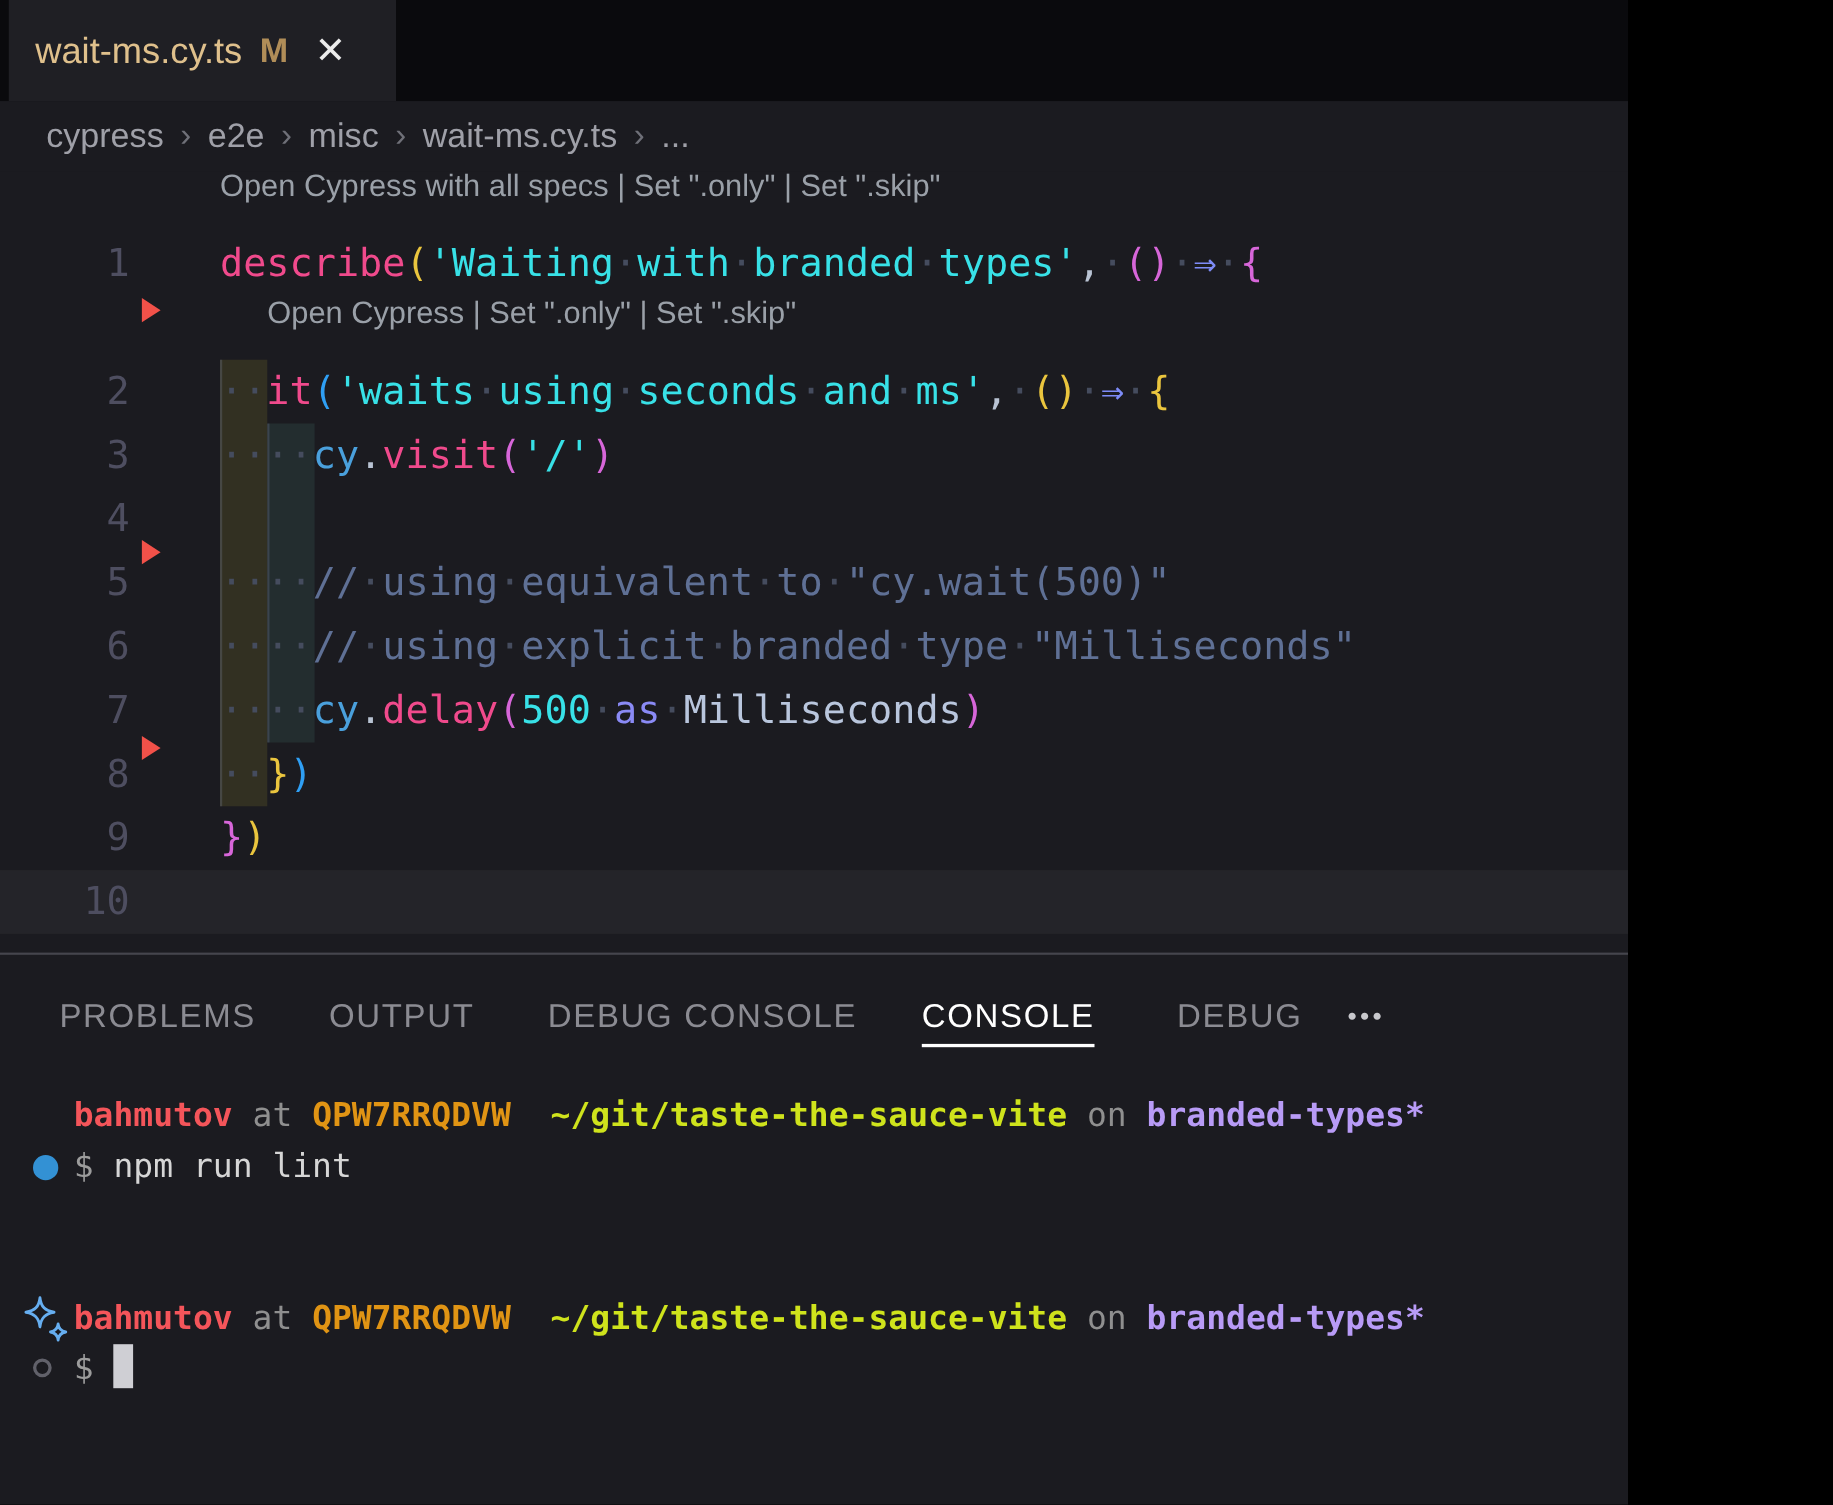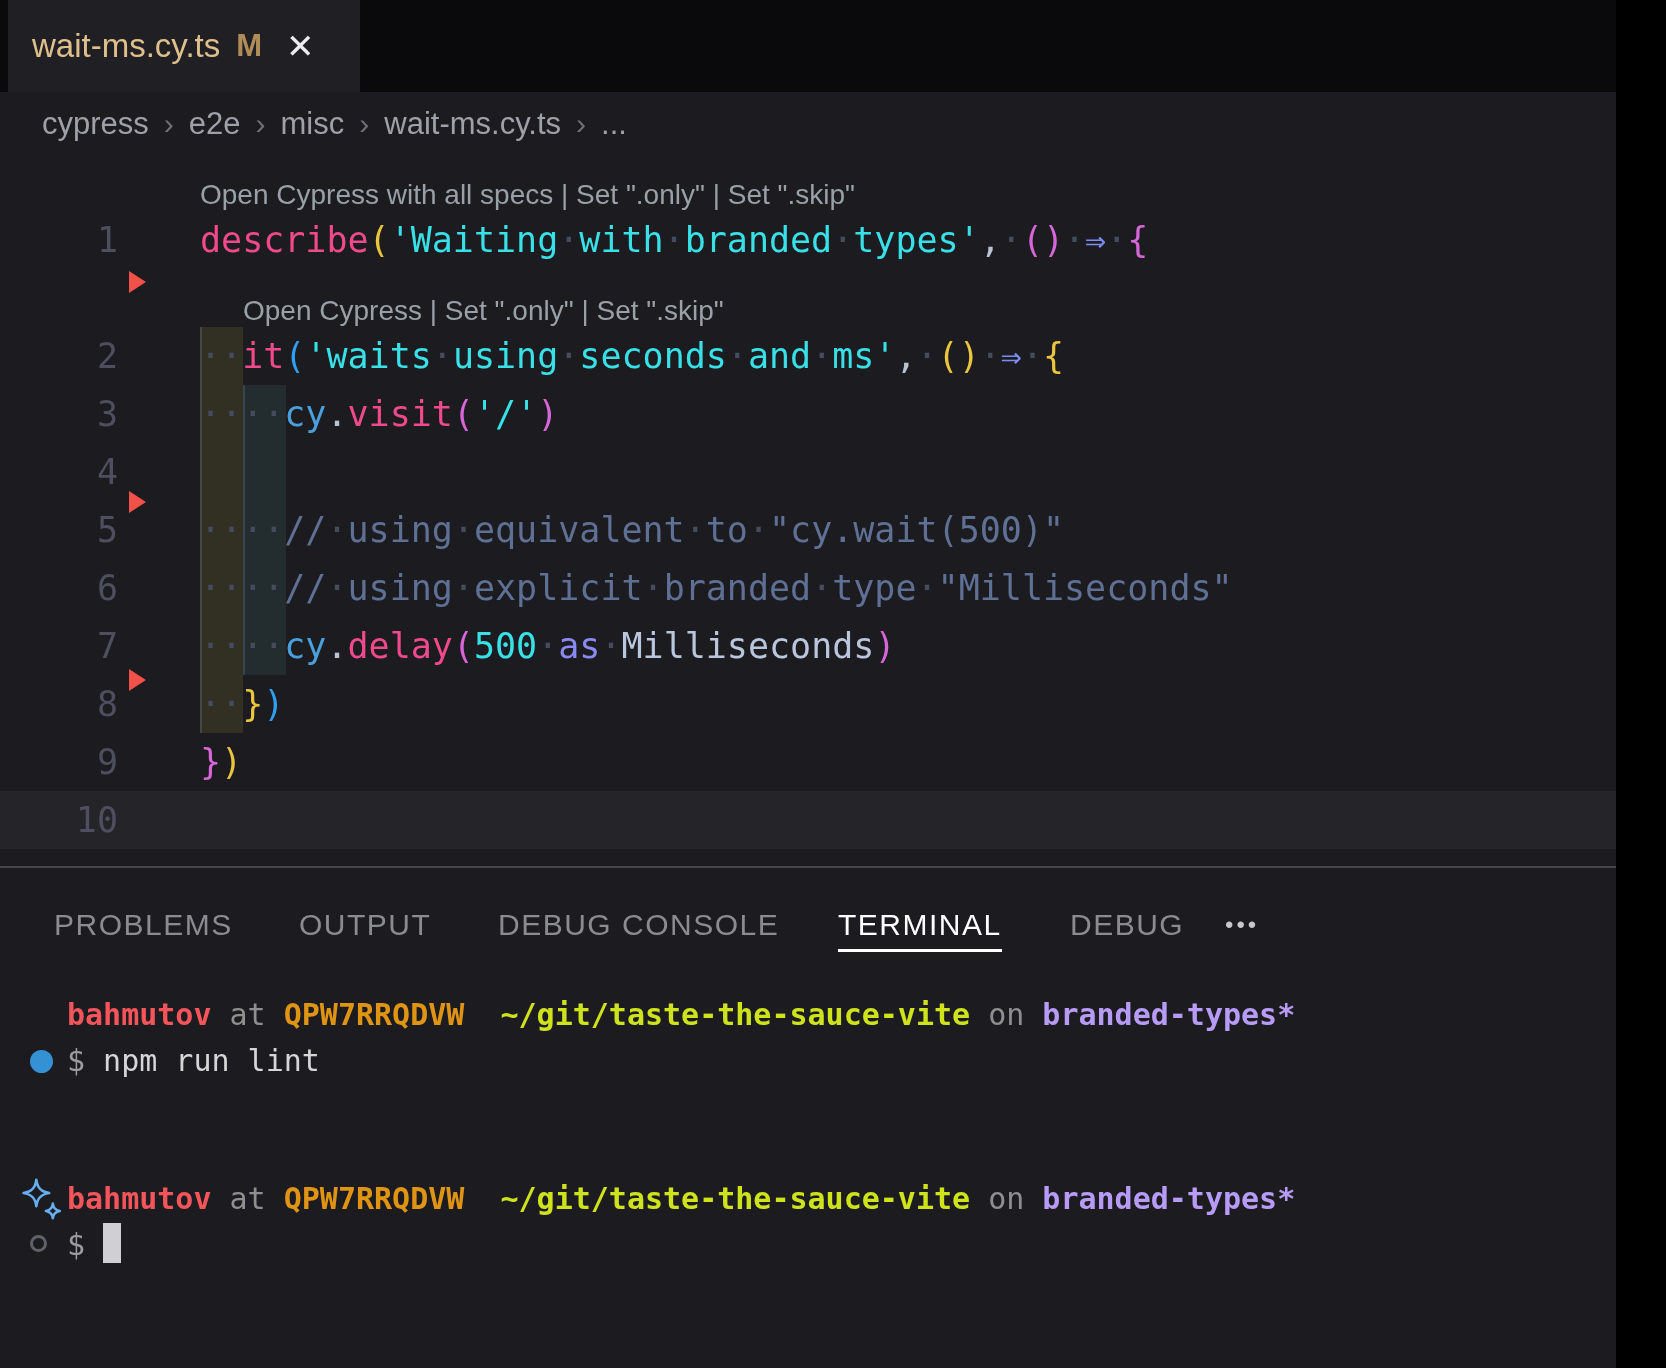--- a/index.html
+++ b/index.html
@@ -1,18 +1,18 @@
 <!DOCTYPE html>
 <html><head>
 <meta charset="utf-8">
 <style>
   * { margin:0; padding:0; box-sizing:border-box; }
   html,body { background:#000; }
   .screen {
-    position:relative; width:1616px; height:1368px;
+    position:relative; width:1480px; height:1368px;
     background:#1b1b20; overflow:hidden;
     font-family:"Liberation Sans","DejaVu Sans",sans-serif;
   }
   
   .tabbar { position:absolute; top:0; left:0; width:1666px; height:92px; background:#0a0a0d; }
   .tab {
     position:absolute; left:8px; top:0; height:92px; width:352px;
     background:#1f1f24; display:flex; align-items:center; padding-left:24px;
   }
   .tab-label { color:#dfc08c; font-size:33px; }
@@ -35,21 +35,21 @@
   .indent-guide { position:absolute; width:2px; background:rgba(130,140,170,0.25); }
   .ig1 { left:200px; top:327px; height:406px; }
   .ig2 { left:243px; top:385px; height:290px; }
   .gutter-arrow {
     position:absolute; left:129px; width:0; height:0;
     border-left:17px solid #f25149; border-top:11px solid transparent; border-bottom:11px solid transparent;
     cursor:pointer;
   }
   .ga1 { top:271px; } .ga2 { top:491px; } .ga3 { top:669px; }
   #code-rows { position:absolute; top:153px; left:0; width:1666px; }
-  .crow { position:relative; height:58px; display:flex; align-items:flex-end; }
+  .crow { position:relative; height:58px; display:flex; align-items:flex-start; }
   .lnum {
     position:absolute; left:0; top:0; width:118px; height:58px; line-height:58px;
     text-align:right; color:#4e4e60;
     font-family:"DejaVu Sans Mono",monospace; font-size:35px;
   }
   .tokens {
     margin-left:200px; white-space:pre;
     font-family:"DejaVu Sans Mono",monospace; font-size:35px; line-height:58px;
   }
   .codelens { margin-left:200px; color:#9aa0a8; font-size:28px; cursor:pointer; white-space:pre; }
@@ -167,21 +167,21 @@
         <span class="lnum">10</span>
         <span class="tokens"></span>
       </div>
     </div>
 
   <div class="panel-divider"></div>
   <div id="panel-tabs">
       <span class="ptab" style="left: 54px;">PROBLEMS</span>
       <span class="ptab" style="left: 299px; text-align: center;">OUTPUT</span>
       <span class="ptab" style="left: 498px;">DEBUG CONSOLE</span>
-      <span class="ptab active" style="left: 838px;">TERMINAL</span>
+      <span class="ptab active" style="left: 838px;">CONSOLE</span>
       <span class="ptab" style="left: 1070px;">DEBUG</span>
       <span class="ptab more" style="left: 1225px;">•••</span>
     </div>
   <div id="terminal">
       <div class="trow"><span class="ts-user">bahmutov</span><span class="ts-dim"> at </span><span class="ts-host">QPW7RRQDVW</span><span class="ts-dim">  </span><span class="ts-path">~/git/taste-the-sauce-vite</span><span class="ts-dim"> on </span><span class="ts-branch">branded-types*</span></div>
       <div class="trow"><span class="deco deco-dot"></span><span class="ts-dollar">$</span><span class="ts-text"> npm run lint</span></div>
       <div class="trow"></div>
       <div class="trow"></div>
       <div class="trow"><svg class="deco deco-sparkle" width="44" height="44" viewBox="0 0 24 24" fill="none" stroke="#66aef0" stroke-width="1.4" stroke-linejoin="round">
           <path d="M10 1.5 C10.5 6 12.5 8 17 8.7 C12.5 9.4 10.5 11.5 10 16 C9.5 11.5 7.5 9.4 3 8.7 C7.5 8 9.5 6 10 1.5 Z"></path>

